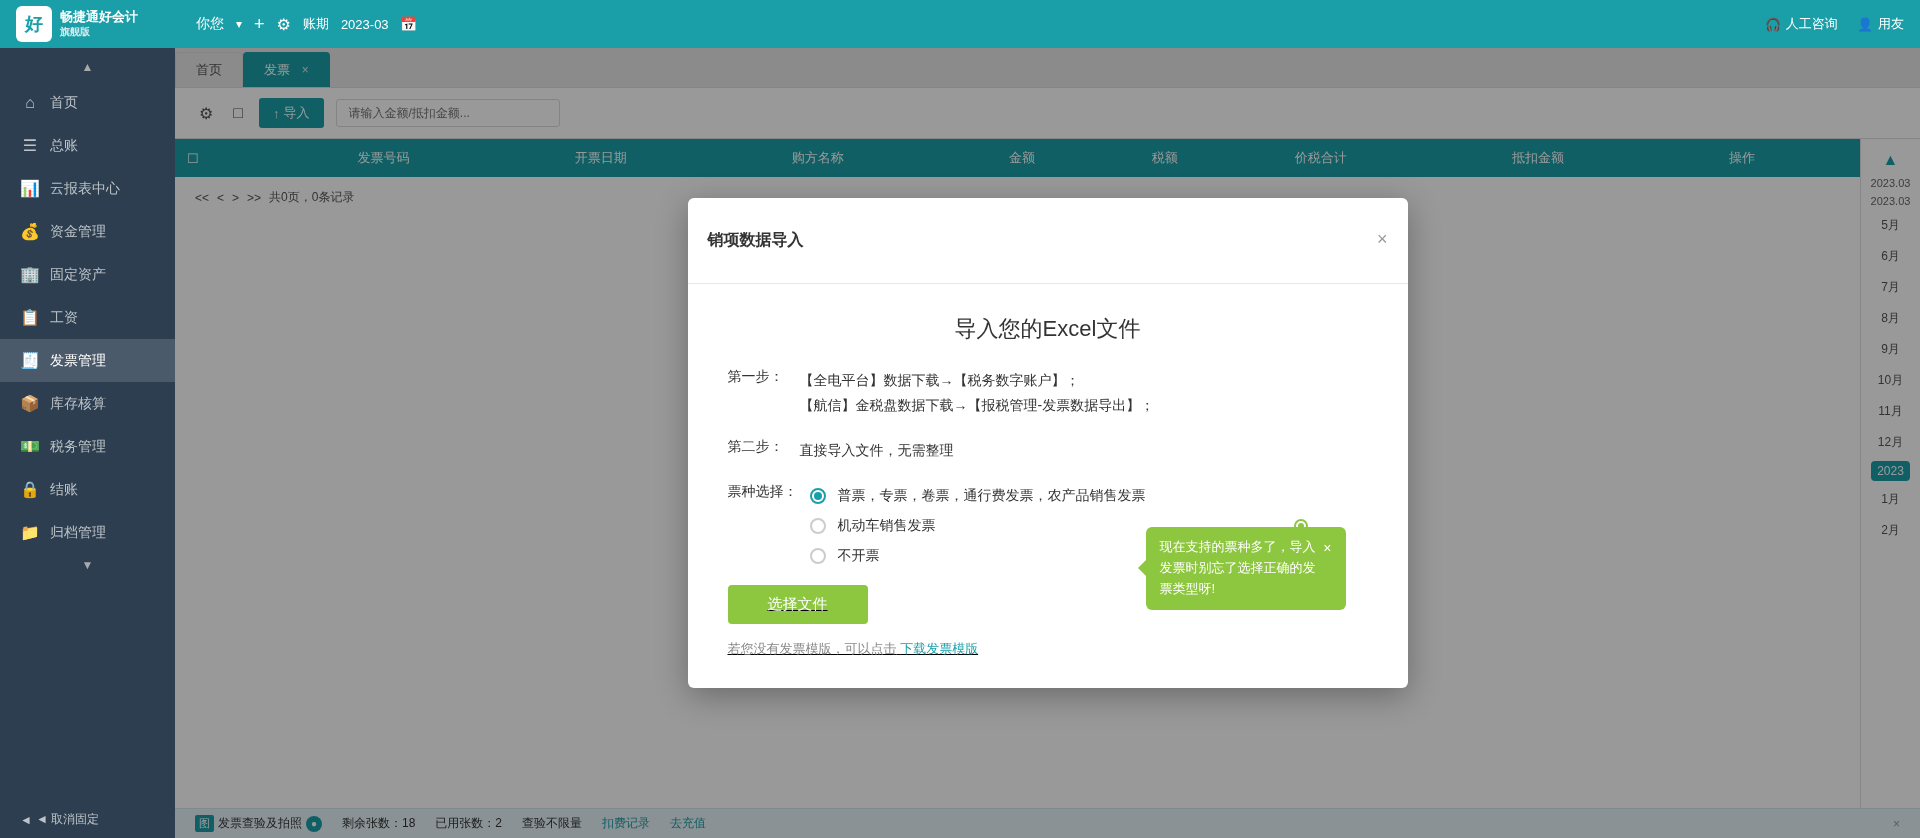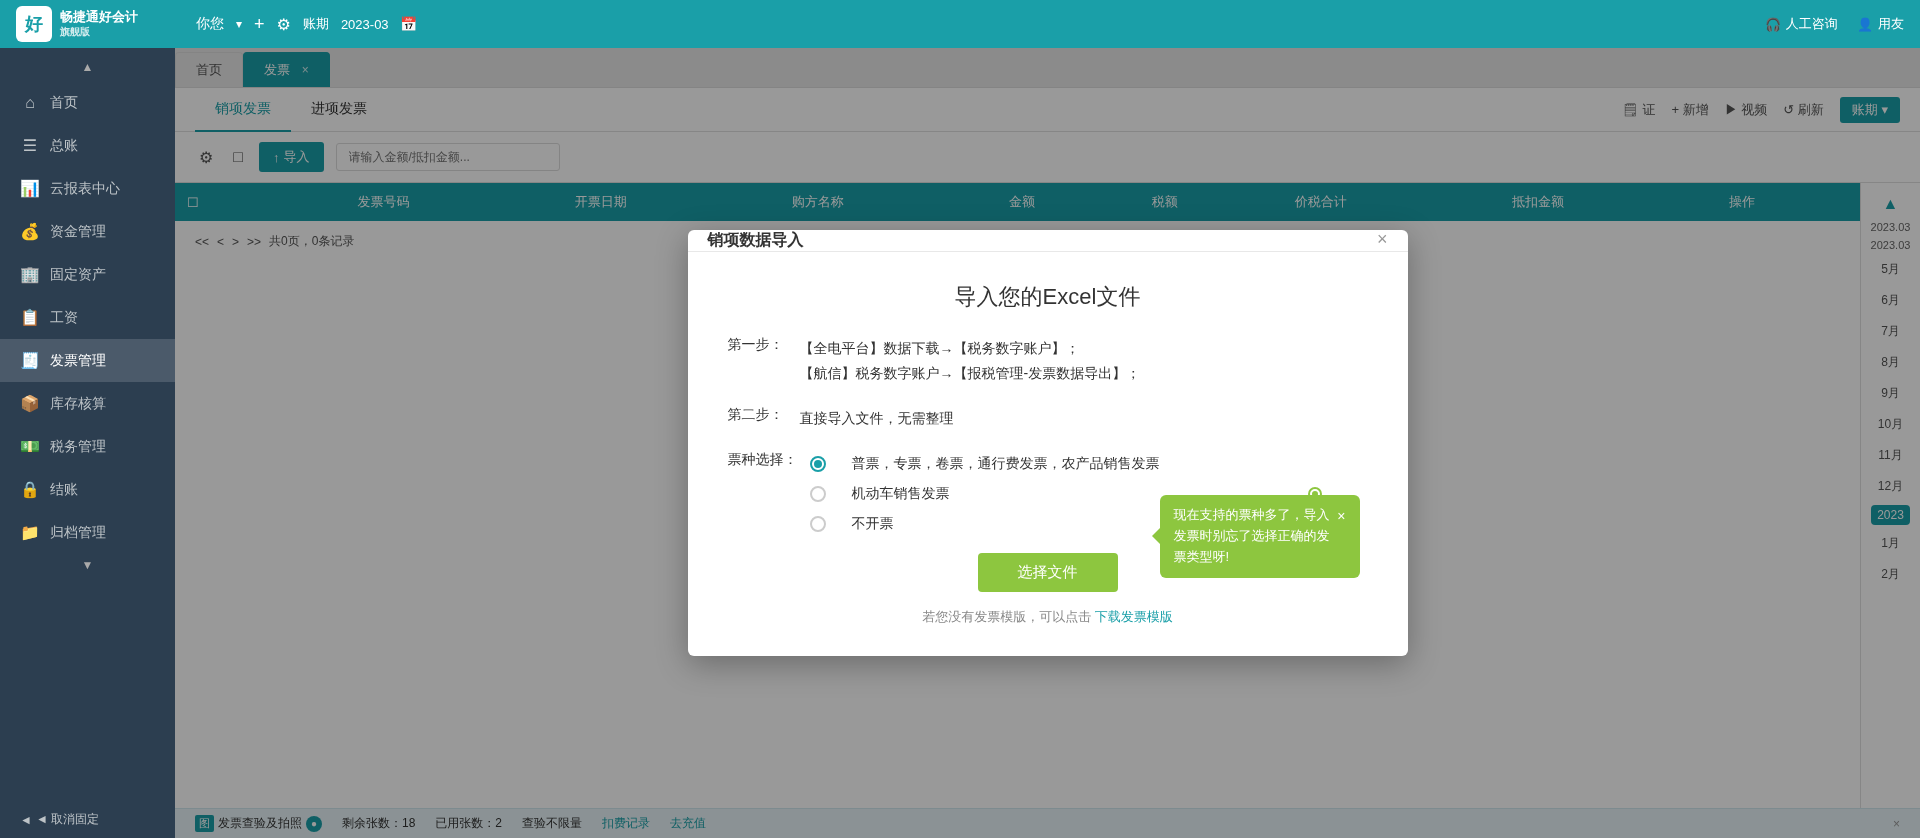--- a/index.html
+++ b/index.html
@@ -200,41 +200,41 @@
     
     .modal {
       background: white;
       border-radius: 6px;
       width: 720px;
       padding: 0;
       box-shadow: 0 8px 32px rgba(0,0,0,0.3);
       position: relative;
     }
     .modal-header {
-      padding: 0 20px;
+      padding: 32px 20px;
       border-bottom: 1px solid #e8e8e8;
       display: flex;
       align-items: flex-start;
       justify-content: space-between;
     }
     .modal-title { font-size: 16px; font-weight: bold; color: #333; }
     .modal-close { color: #999; cursor: pointer; font-size: 18px; line-height: 1; }
     .modal-body { padding: 30px 40px; }
     .modal-main-title { text-align: center; font-size: 22px; color: #333; font-weight: normal; margin-bottom: 24px; }
     .modal-step { margin-bottom: 20px; }
     .modal-step-row { display: flex; gap: 12px; margin-bottom: 6px; }
     .modal-step-label { color: #333; font-size: 14px; white-space: nowrap; min-width: 60px; }
     .modal-step-content { color: #333; font-size: 14px; line-height: 1.8; }
     .modal-link { color: #1a9fa8; cursor: pointer; text-decoration: none; }
     .modal-radio-group { display: flex; flex-direction: column; gap: 12px; margin-top: 4px; }
-    .modal-radio-row { display: flex; align-items: center; gap: 26px; font-size: 14px; color: #333; }
+    .modal-radio-row { display: flex; align-items: center; gap: 12px; font-size: 14px; color: #333; }
     .radio-btn { width: 16px; height: 16px; border-radius: 50%; border: 2px solid #ccc; display: flex; align-items: center; justify-content: center; flex-shrink: 0; }
     .radio-btn.checked { border-color: #1a9fa8; }
     .radio-dot { width: 8px; height: 8px; border-radius: 50%; background: #1a9fa8; }
-    .modal-footer { display: flex; flex-direction: column; align-items: center; gap: 16px; margin-top: 20px; }
+    .modal-footer { display: flex; flex-direction: column; align-items: flex-start; gap: 16px; margin-top: 20px; text-decoration: underline; }
     .modal-select-btn { background: #8dc63f; color: white; border: none; padding: 10px 40px; border-radius: 4px; font-size: 15px; cursor: pointer; }
     .modal-template-link { font-size: 13px; color: #888; }
     .modal-template-link a { color: #1a9fa8; cursor: pointer; }
 
     
     .tooltip-balloon {
       position: absolute;
       right: -200px;
       top: 10px;
       background: #8dc63f;
@@ -348,46 +348,20 @@
     <div class="tabbar">
       <div class="tab">
         <span>首页</span>
       </div>
       <div class="tab active">
         <span>发票</span>
         <span class="tab-close">×</span>
       </div>
     </div>
 
-    <div class="sub-header">
-      <div class="sub-tab active">
-        <span>销项发票</span>
-      </div>
-      <div class="sub-tab">
-        <span>进项发票</span>
-      </div>
-      <div class="sub-header-right">
-        <div class="sub-header-btn">
-          <span>🗒</span>
-          <span>证</span>
-        </div>
-        <div class="sub-header-btn">
-          <span>+ 新增</span>
-        </div>
-        <div class="sub-header-btn">
-          <span>▶ 视频</span>
-        </div>
-        <div class="sub-header-btn">
-          <span>↺ 刷新</span>
-        </div>
-        <div class="period-btn">
-          <span>账期 ▾</span>
-        </div>
-      </div>
-    </div>
 
     <div class="toolbar">
       <span class="toolbar-icon-btn">⚙</span>
       <span class="toolbar-icon-btn">□</span>
       <button class="toolbar-action-btn">
         <span>↑</span>
         <span>导入</span>
       </button>
       <input class="search-input" type="text" placeholder="请输入金额/抵扣金额..." style="">
     </div>
@@ -461,21 +435,21 @@
           <span class="modal-close">×</span>
         </div>
         <div class="modal-body">
           <div class="modal-main-title">导入您的Excel文件</div>
 
           <div class="modal-step">
             <div class="modal-step-row">
               <span class="modal-step-label">第一步：</span>
               <div class="modal-step-content">
                 <div>【全电平台】数据下载→【税务数字账户】；</div>
-                <div>【航信】税务数字账户→【报税管理-发票数据导出】；</div>
+                <div>【航信】金税盘数据下载→【报税管理-发票数据导出】；</div>
               </div>
             </div>
           </div>
 
           <div class="modal-step">
             <div class="modal-step-row">
               <span class="modal-step-label">第二步：</span>
               <span class="modal-step-content">直接导入文件，无需整理</span>
             </div>
           </div>

